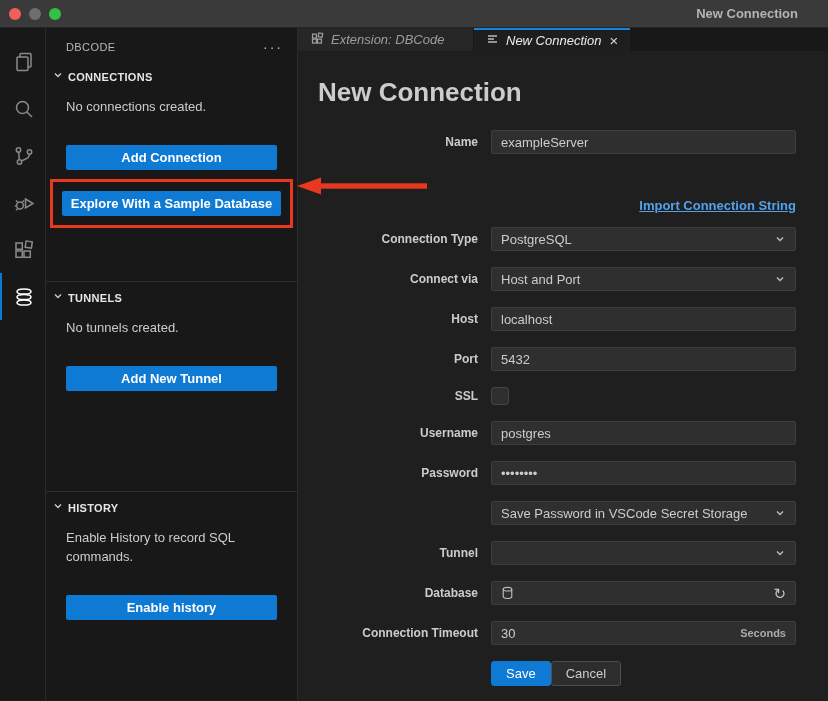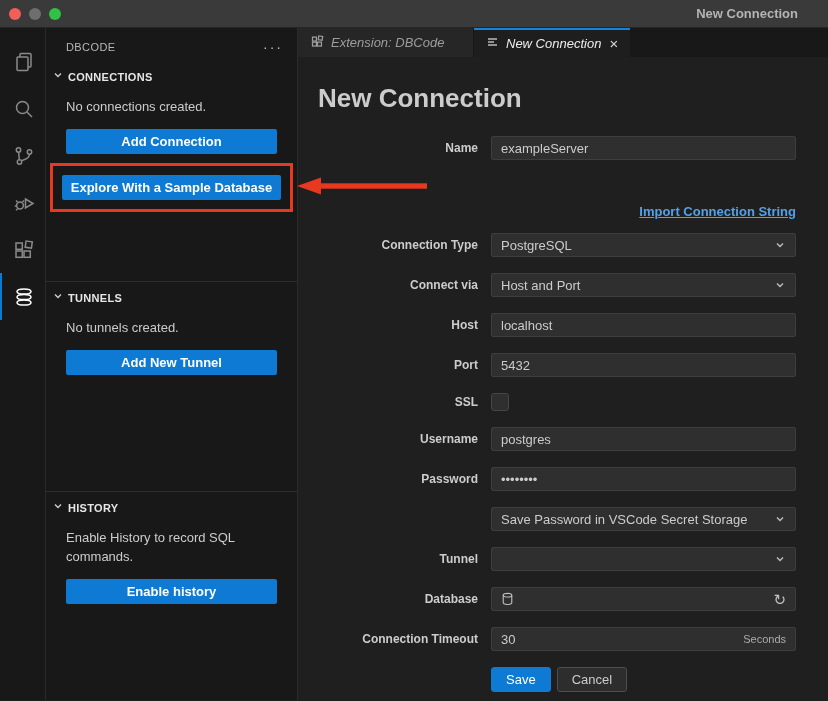--- a/index.html
+++ b/index.html
@@ -31,21 +31,21 @@
   .pane-header { height:38px; display:flex; align-items:center; padding:0 14px 0 20px; }
   .pane-title { font-size:11px; color:#b8b8b8; letter-spacing:.4px; }
   .pane-more { margin-left:auto; color:#bdbdbd; font-size:14px; letter-spacing:2px; cursor:pointer; }
   .sec-header { height:22px; display:flex; align-items:center; padding-left:5px; cursor:pointer; }
   .sec-header svg { stroke:#cccccc; fill:none; stroke-width:1.4; margin-right:3px; }
   .sec-title { font-size:11px; font-weight:bold; color:#e6e6e6; letter-spacing:.3px; }
   .sec-connections { height:215px; }
   .sec-tunnels { height:210px; border-top:1px solid #2e2e2e; }
   .sec-history { flex:1; border-top:1px solid #2e2e2e; }
   .empty-text { font-size:13px; color:#cccccc; margin:10px 20px 0; line-height:1.45; }
-  .side-btn { display:block; width:calc(100% - 40px); margin:12px 20px 0; height:25px;
+  .side-btn { display:block; width:calc(100% - 40px); margin:28px 20px 0; height:25px;
     background:#0e7ad3; color:#fff; font-size:13px; font-weight:bold; border:none;
     border-radius:2px; cursor:pointer; font-family:inherit; }
   .redbox { margin:9px 4px 0; border:3px solid #e8381f; padding:9px; }
   .redbox .side-btn { width:100%; margin:0; }
 
   
   .editor { flex:1; background:#1f1f1f; display:flex; flex-direction:column; }
   .tabbar { height:36px; background:#181818; display:flex; }
   .tab { display:flex; align-items:center; gap:6px; padding:0 12px; font-size:13px; cursor:pointer;font-style:italic; }
   .tab.inactive { width:176px; background:#262626; color:#9d9d9d; border-right:1px solid #181818; }
@@ -70,22 +70,22 @@
   .import-link { flex:1; text-align:right; font-size:13px; font-weight:bold;
     color:#53a1e8; text-decoration:underline; cursor:pointer;margin-top:40px; }
   .checkbox { width:18px; height:18px; background:#2f2f2f; border:1px solid #454545;
     border-radius:3px; cursor:pointer; }
   .dbfield { display:flex; align-items:center; gap:7px; }
   .dbfield svg { stroke:#c0c0c0; fill:none; stroke-width:1.2; flex:none; }
   .refresh { margin-left:auto; color:#c0c0c0; font-size:15px; line-height:1; cursor:pointer; }
   .suffix-field { display:flex; align-items:center; }
   .suffix-field input { background:transparent; border:none; outline:none; color:#cccccc;
     font-size:13px; flex:1; font-family:inherit; }
-  .suffix { font-size:11px; color:#ababab; font-weight:normal; }
-  .btnrow { display:flex; gap:6px; margin-left:173px; margin-bottom:8px; }
+  .suffix { font-size:11px; color:#ababab; font-weight:bold; }
+  .btnrow { display:flex; margin-left:173px; margin-bottom:14px; }
   .btn { height:25px; font-size:13px; border-radius:3px; cursor:pointer;
     font-family:inherit; padding:0 14px; }
   .btn.primary { background:#0e7ad3; color:#fff; border:1px solid #0e7ad3; }
   .btn.secondary { background:#2d2d2d; color:#cccccc; border:1px solid #4d4d4d; }
 
   
   .arrow { position:absolute; left:297px; top:174px; z-index:5; }
 </style>
 </head>
 <body>

